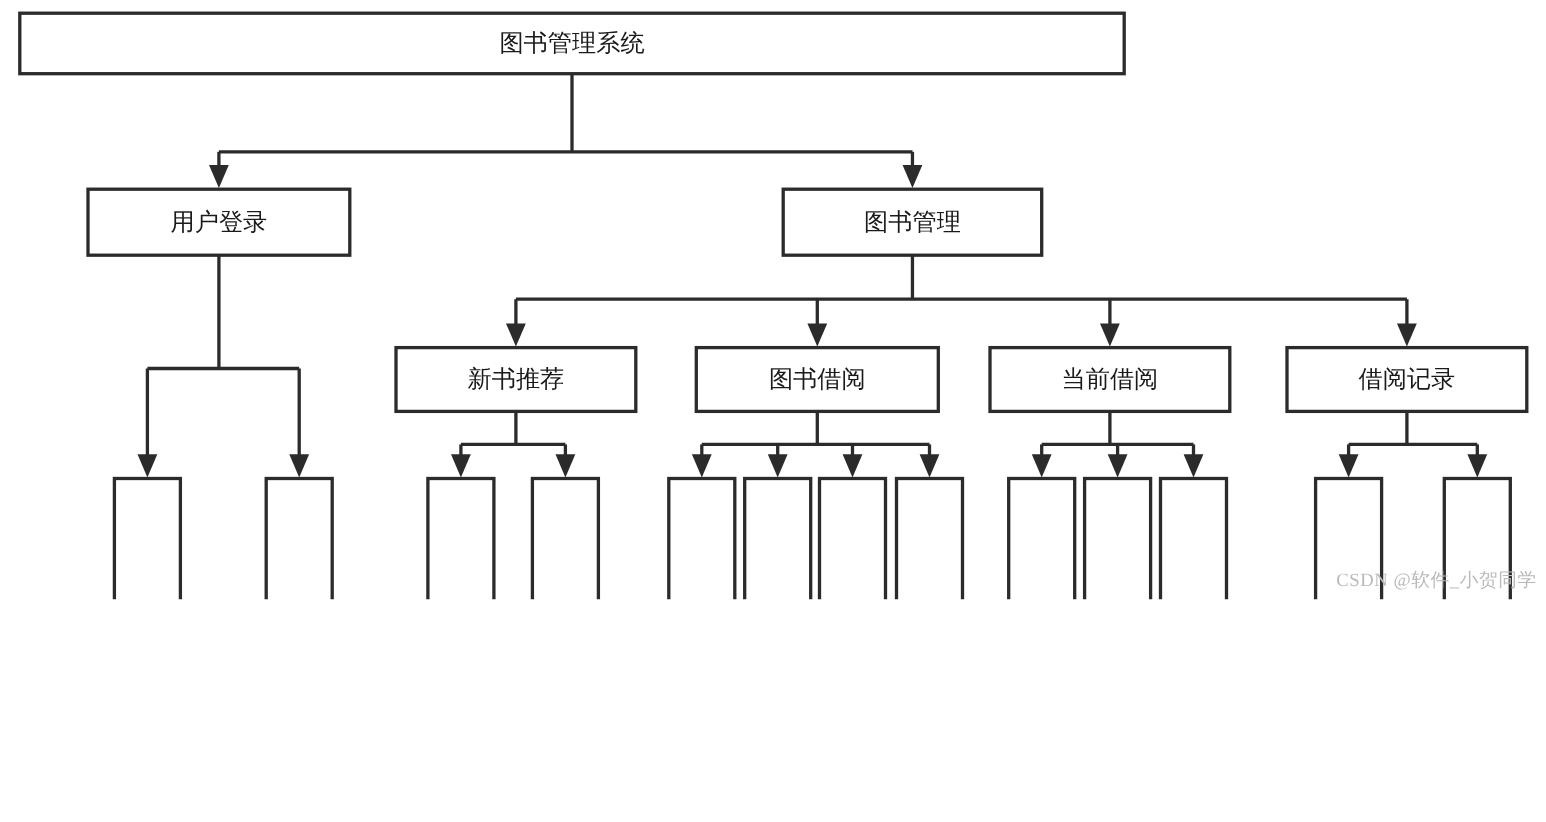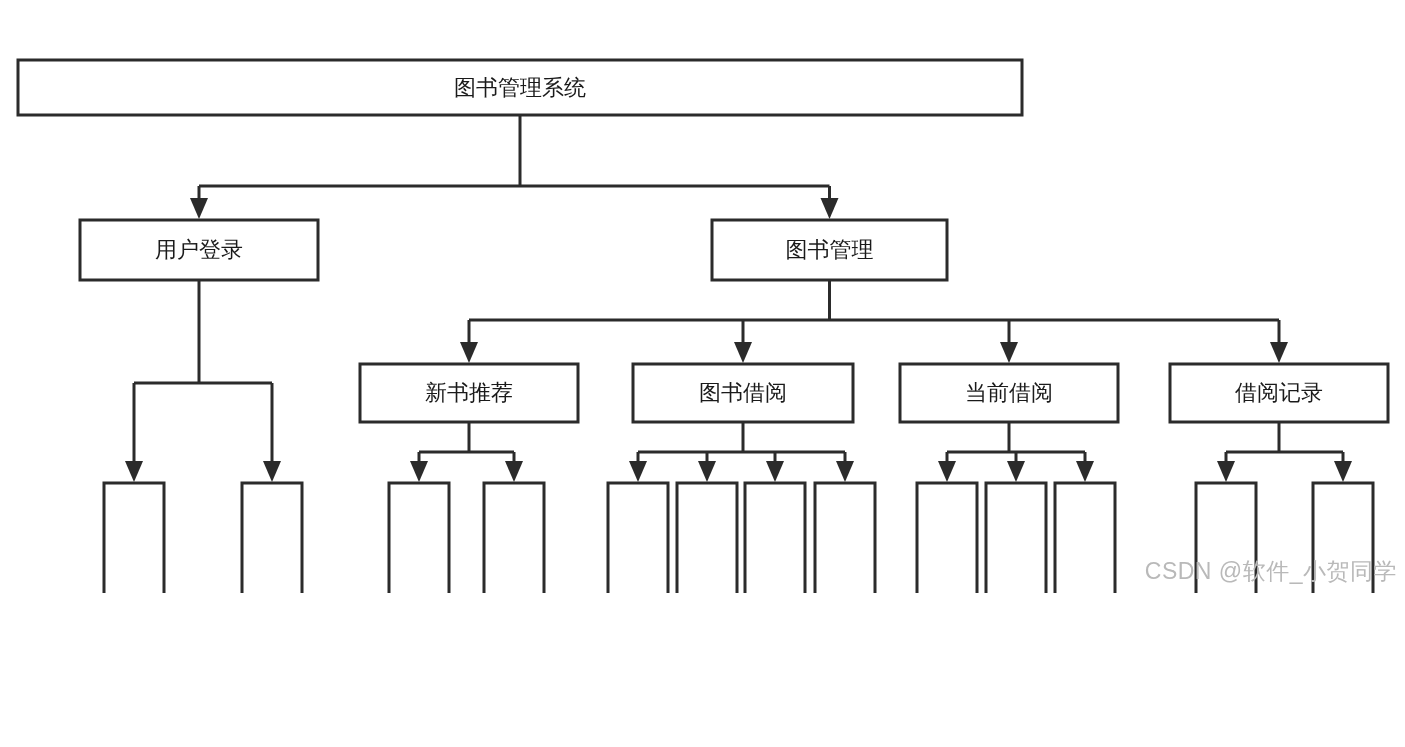--- a/index.html
+++ b/index.html
@@ -7,21 +7,20 @@
     padding: 0;
     background: #ffffff;
   }
   #page {
     position: relative;
     width: 1405px;
     height: 545px;
     background: #ffffff;
     overflow: hidden;
     font-family: "DejaVu Sans", "Liberation Sans", sans-serif;
-    margin-top: 48px;
   }
   #diagram-svg {
     position: absolute;
     left: 0;
     top: 0;
     width: 1405px;
     height: 747px;
   }
   .node-box {
     fill: #ffffff;
@@ -60,22 +59,22 @@
     line-height: 1.28;
     letter-spacing: 4px;
     color: #1a1a1a;
     white-space: nowrap;
     text-align: center;
   }
   #watermark {
     position: absolute;
     right: 8px;
     bottom: 6px;
-    font-family: Liberation Sans, sans-serif;
-    font-size: 23px;
+    font-family: Liberation Serif, serif;
+    font-size: 17px;
     color: #b9b9b9;
     letter-spacing: 0.5px;
     white-space: nowrap;
   }
 </style>
 </head>
 <body>
 
 <div id="page">
   <svg id="diagram-svg" viewBox="0 0 1405 747">

